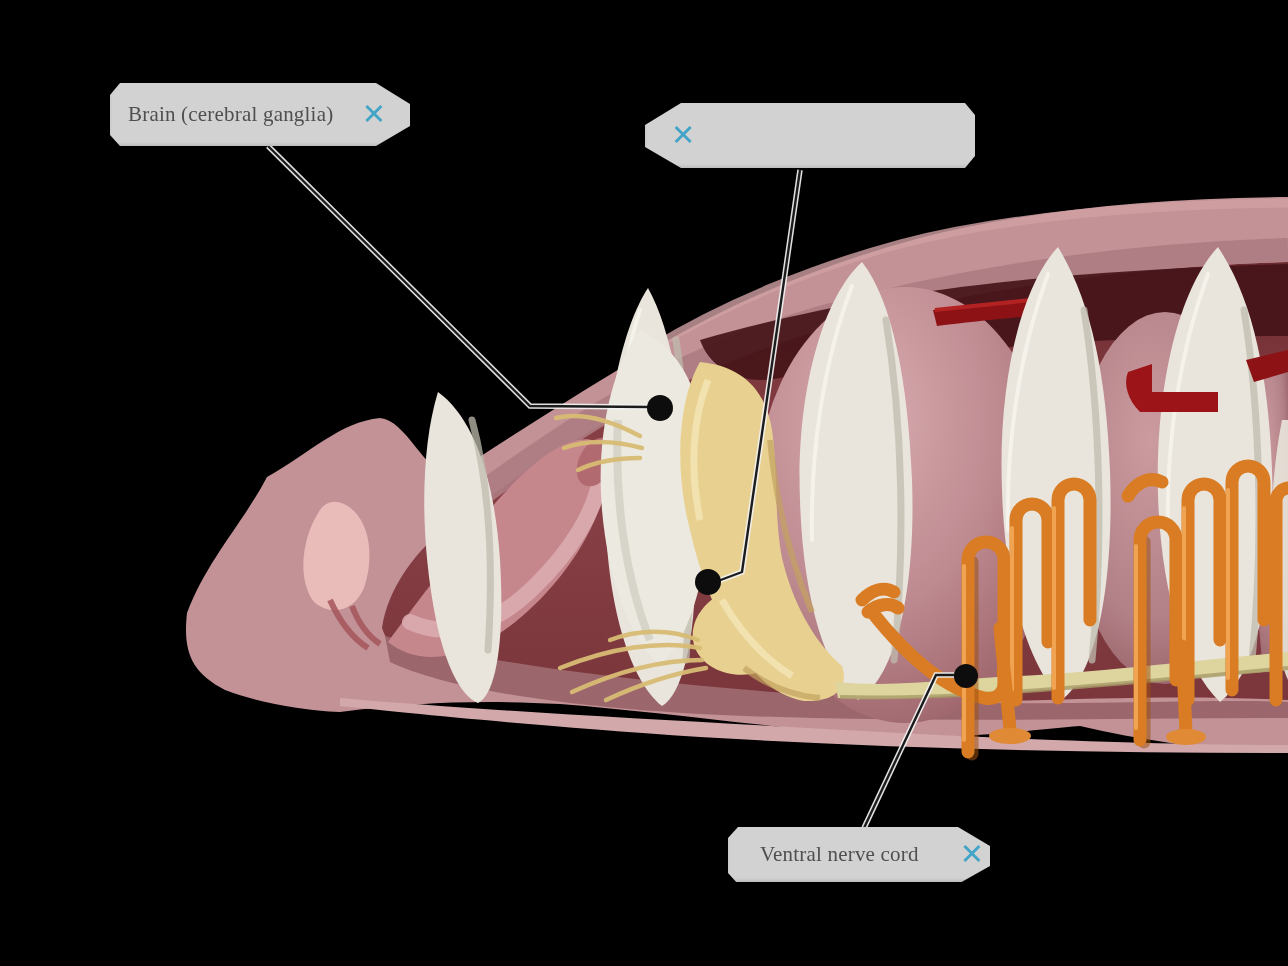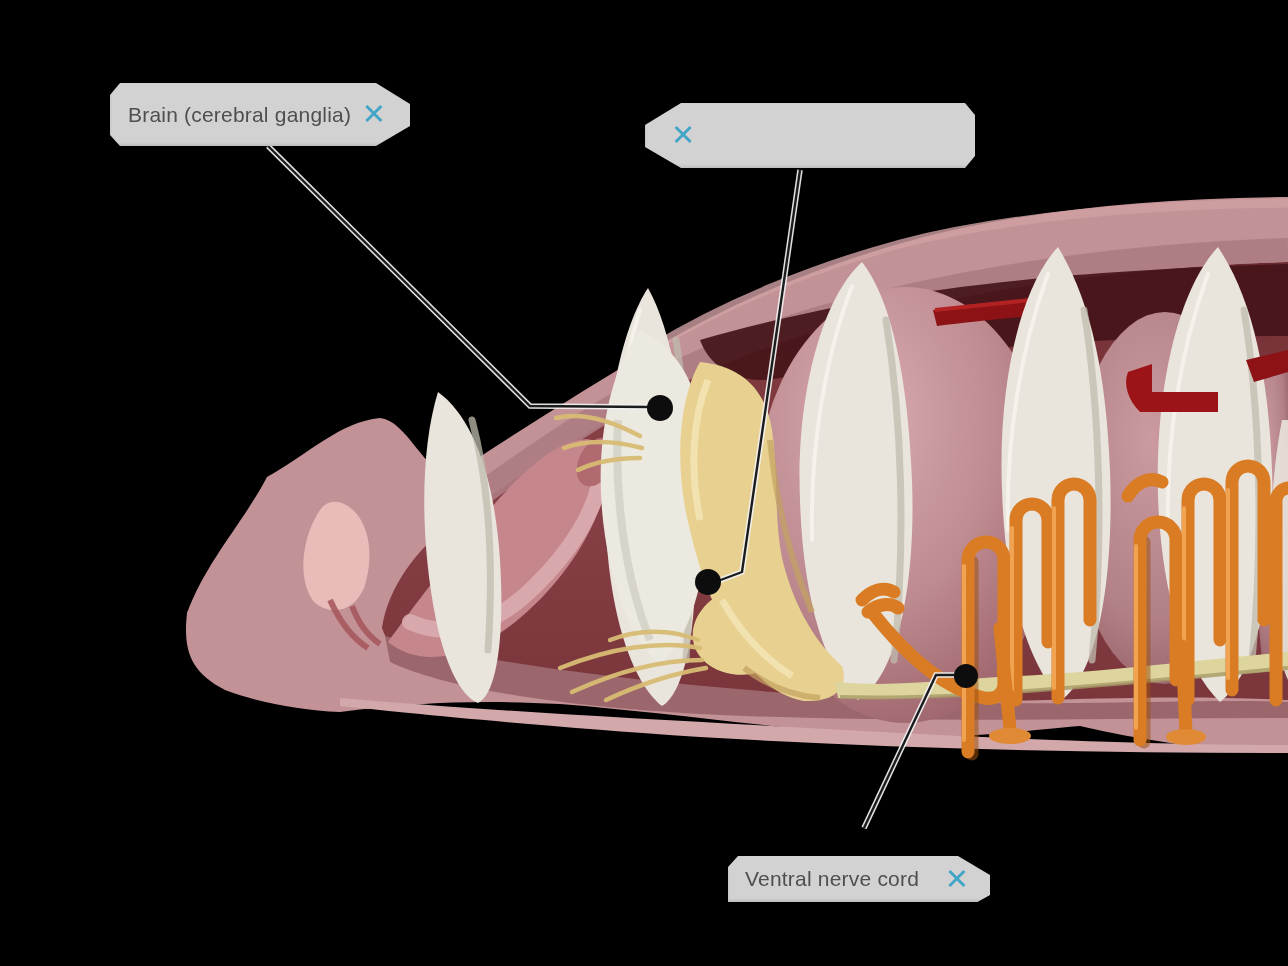--- a/index.html
+++ b/index.html
@@ -9,42 +9,42 @@
   }
   #model-svg{position:absolute;left:0;top:0;}
   
   .callout{
     position:absolute;display:flex;align-items:center;
     background:#d2d2d2;color:#4f4f4f;
     font-size:21px;letter-spacing:.2px;
     box-shadow:inset 0 -2px 3px rgba(0,0,0,.10);
     user-select:none;
   }
-  .callout .txt{white-space:nowrap;flex:1;}
+  .callout .txt{white-space:nowrap;flex:1;font-family:Liberation Serif, serif;}
   .close-btn{
     background:none;border:none;padding:0;margin:0;cursor:pointer;
     color:#42a5c8;font-size:29px;line-height:1;font-weight:600;
     font-family:"DejaVu Sans",sans-serif;
   }
   #callout-brain{
     left:110px;top:83px;width:300px;height:63px;
     clip-path:polygon(10px 0,266px 0,300px 21px,300px 43px,266px 63px,10px 63px,0 52px,0 12px);
     padding-left:18px;
   }
   #callout-brain .close-btn{margin-right:42px;}
   #callout-subpharyngeal{
     left:645px;top:103px;width:330px;height:65px;
     clip-path:polygon(36px 0,320px 0,330px 12px,330px 53px,320px 65px,36px 65px,0 44px,0 22px);
     padding-right:18px;
   }
   #callout-subpharyngeal .close-btn{margin-left:26px;margin-right:22px;}
   #callout-ventral{
-    left:728px;top:856px;width:262px;height:46px;
+    left:728px;top:827px;width:262px;height:55px;
     clip-path:polygon(10px 0,230px 0,262px 19px,262px 39px,230px 57px,10px 57px,0 46px,0 11px);
-    padding-left:17px;
+    padding-left:32px;
   }
   #callout-ventral .close-btn{margin-right:38px;}
   
   .septum-shadow{fill:none;stroke:#bfbbae;stroke-width:7;opacity:.75;stroke-linecap:round;}
   .septum-hi{fill:none;stroke:#f7f5ef;stroke-width:4;opacity:.8;stroke-linecap:round;}
   .thread{fill:none;stroke-width:4.5;stroke-linecap:round;opacity:.95;}
   .neph{fill:none;stroke-width:13;stroke-linecap:round;stroke-linejoin:round;}
   .neph-hi{fill:none;stroke:#f2a755;stroke-width:4;stroke-linecap:round;opacity:.9;}
   .neph-sh{fill:none;stroke:#9c5210;stroke-width:13;stroke-linecap:round;opacity:.55;}
   .leader-casing{fill:none;stroke:#f2f2f2;stroke-width:5.5;opacity:.92;}

